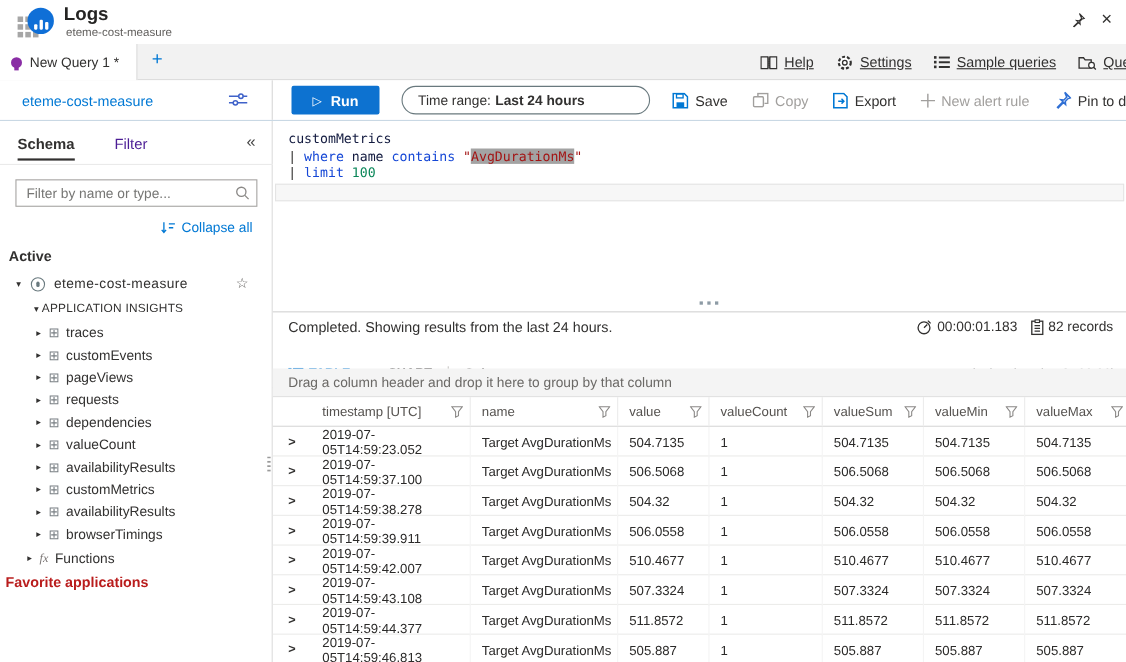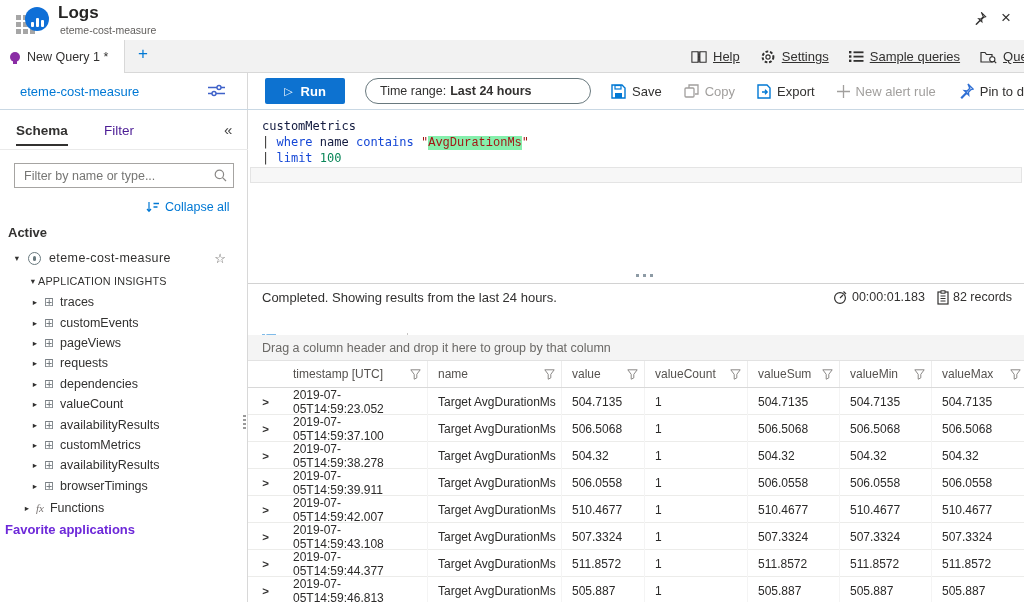--- a/index.html
+++ b/index.html
@@ -59,33 +59,33 @@
   .tw { width:10px; font-size:8.5px; color:#323130; text-align:center; }
   .tbl-ic { color:#7a8085; font-size:12px; margin:0 6px 0 4px; }
   .fx-ic { color:#7a7574; font-size:11px; font-style:italic; margin:0 6px 0 4px; font-family:"Liberation Serif","DejaVu Serif",serif; }
   #tree-app-row { height:24px; }
   #app-insights-icon { width:13px; height:13px; border:1px solid #69797e; border-radius:50%; margin:0 8px 0 6px; position:relative; }
   #app-insights-icon:after { content:""; position:absolute; left:4px; top:3px; width:3px; height:5px; border-radius:2px; background:#69797e; }
   #tree-app-label { letter-spacing:.4px; }
   #fav-star { position:absolute; right:22px; font-size:13px; color:#605e5c; }
   #group-row { height:22px; }
   #group-label { font-size:10.8px; letter-spacing:.2px; font-weight:400; }
-  #favorites-heading { position:absolute; left:5px; top:412px; font-size:13px; font-weight:700; color:#6d28d9; }
+  #favorites-heading { position:absolute; left:5px; top:412px; font-size:13px; font-weight:700; color:#b91c1c; }
   #sidebar-grip { position:absolute; left:243px; top:305px; width:3px; height:14px;
     background:linear-gradient(#9a9a9a 2px, transparent 2px); background-size:3px 4px; }
 
   
   #main { position:absolute; left:248px; top:110px; width:776px; height:492px; background:#fff; }
   #editor { position:absolute; left:0; top:0; width:776px; height:173px; }
   .code { font-family:"DejaVu Sans Mono","Liberation Mono",monospace; font-size:12px; line-height:15.5px; white-space:pre; }
   #code-lines { position:absolute; left:14px; top:9px; }
   .tok-kw { color:#1547d6; }
   .tok-name { color:#121a3f; }
   .tok-str { color:#a31515; }
-  .tok-str-hl { color:#a31515; background:#86efac;font-family:Liberation Mono, monospace; }
+  .tok-str-hl { color:#a31515; background:#a3a3a3; }
   .tok-num { color:#098658; }
   #current-line { position:absolute; left:2px; top:57px; width:772px; height:16px; background:#f7f7f7; border:1px solid #e4e4e4; }
   #splitter { position:absolute; left:383px; top:164px; width:26px; height:6px; display:flex; gap:4px; justify-content:center; cursor:row-resize; }
   #splitter i { width:3px; height:3px; background:#8d9ba5; }
 
   
   #results { position:absolute; left:0; top:173px; width:776px; height:319px; border-top:1px solid #d2d2d2; }
   #status-bar { position:absolute; left:0; top:0; width:776px; height:26px; display:flex; align-items:center; }
   #status-text { margin-left:14px; font-size:13px; color:#323130; }
   #status-right { position:absolute; right:12px; display:flex; gap:4px; font-size:12.5px; color:#323130; }

